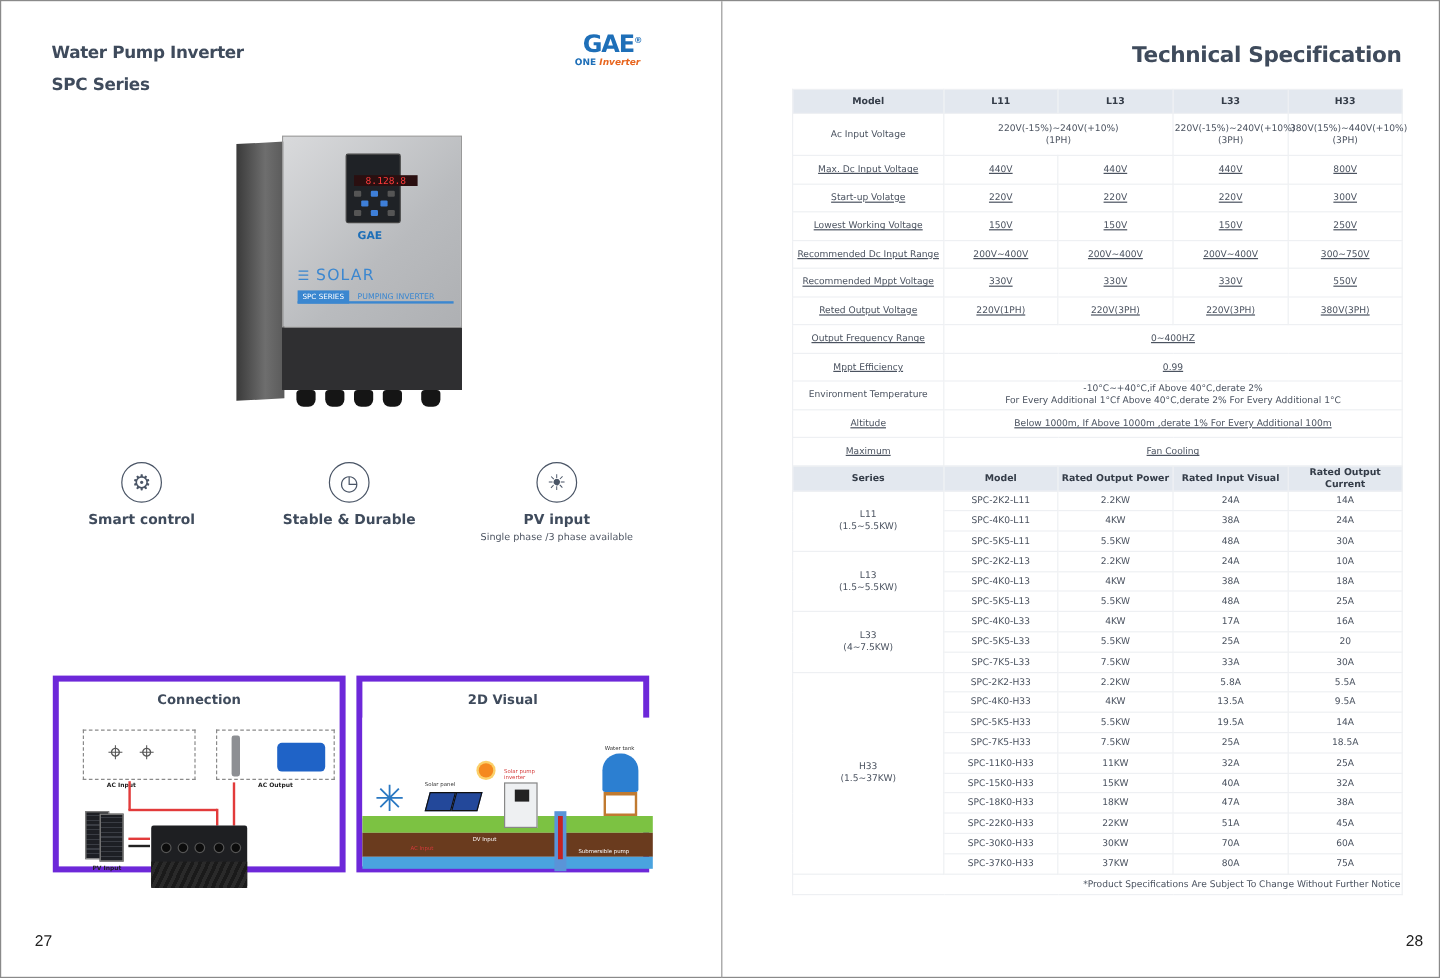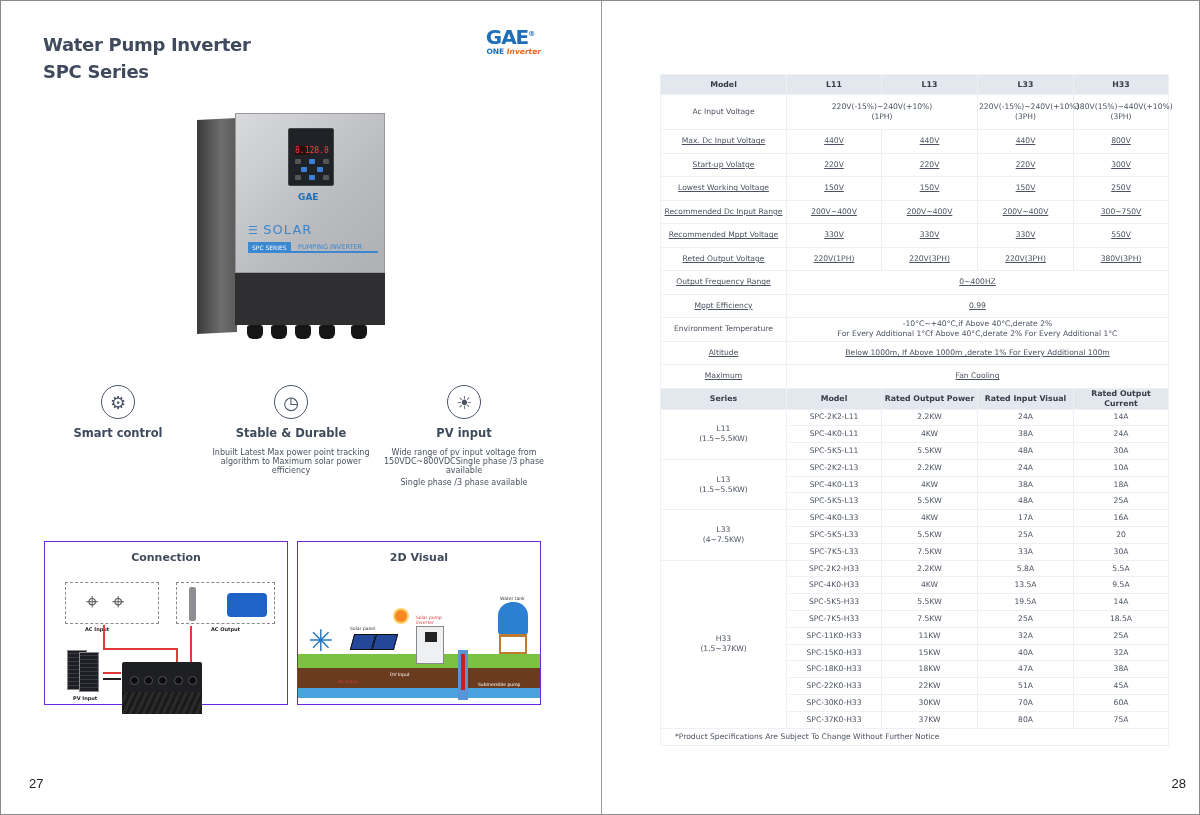--- a/index.html
+++ b/index.html
@@ -5,56 +5,56 @@
   * { box-sizing: border-box; margin: 0; padding: 0; }
   html, body { width: 1200px; height: 815px; background: #fff; overflow: hidden; }
   body { font-family: "DejaVu Sans", sans-serif; color: #3a3f48; position: relative; }
 
   .spread { position: absolute; left: 0; top: 0; width: 1200px; height: 815px; border: 1px solid #8a8a8a; }
   .gutter { position: absolute; left: 600px; top: 0; width: 1px; height: 815px; background: #9a9a9a; }
 
   
   .left { position: absolute; left: 0; top: 0; width: 600px; height: 815px; }
   .title-block { position: absolute; left: 42px; top: 30px; }
-  .title-line { font-family: "DejaVu Sans", sans-serif; font-weight: bold; font-size: 18px; color: #3f4b5c; line-height: 27px; letter-spacing: -0.3px; }
+  .title-line { font-family: "DejaVu Sans", sans-serif; font-weight: bold; font-size: 14px; color: #3f4b5c; line-height: 27px; letter-spacing: -0.3px; }
 
   .logo { position: absolute; left: 478px; top: 23px; width: 62px; height: 38px; }
   .logo .mark { font-family: "DejaVu Sans", sans-serif; font-weight: bold; font-size: 20px; color: #1e6fb8; letter-spacing: -1px; line-height: 20px; text-align: center; }
   .logo .mark sup { font-size: 7px; }
-  .logo .sub { font-size: 7.5px; font-weight: bold; text-align: right; line-height: 10px; }
+  .logo .sub { font-size: 7.5px; font-weight: bold; text-align: left; line-height: 10px; }
   .logo .sub .one { color: #1e6fb8; }
   .logo .sub .inv { color: #e8661f; font-style: italic; }
 
   
   .product { position: absolute; left: 196px; top: 112px; width: 190px; height: 228px; }
   .prod-side { position: absolute; left: 0; top: 6px; width: 40px; height: 214px; background: linear-gradient(90deg,#3a3a3a,#6e6e6e 60%,#5a5a5a); transform: skewY(-3deg); }
   .prod-front { position: absolute; left: 38px; top: 0; width: 150px; height: 160px; background: linear-gradient(135deg,#d9dadc,#b9bbbe 60%,#aeb0b3); border: 1px solid #999; }
   .prod-bottom { position: absolute; left: 38px; top: 160px; width: 150px; height: 52px; background: #2f2f31; }
   .prod-panel { position: absolute; left: 52px; top: 14px; width: 46px; height: 58px; background: #1f2226; border-radius: 2px; border: 1px solid #444; }
-  .prod-panel .led { position: absolute; left: 6px; top: 17px; width: 14px; height: 9px; background: #2a0f10; color: #ff3b3b; font-size: 8px; line-height: 9px; font-family: "DejaVu Sans Mono", monospace; text-align: center; }
+  .prod-panel .led { position: absolute; left: 6px; top: 17px; width: 53px; height: 9px; background: #2a0f10; color: #ff3b3b; font-size: 8px; line-height: 9px; font-family: "DejaVu Sans Mono", monospace; text-align: center; }
   .prod-panel .btns { position: absolute; left: 8px; top: 30px; width: 30px; height: 24px; }
   .prod-panel .btns i { position: absolute; width: 6px; height: 5px; background: #3e7fd8; border-radius: 1px; }
   .prod-logo { position: absolute; left: 62px; top: 78px; font-size: 9px; font-weight: bold; color: #1e6fb8; }
   .prod-solar { position: absolute; left: 12px; top: 108px; font-size: 13px; color: #3b87d0; letter-spacing: 1px; }
   .prod-solar::before { content: "☰ "; font-size: 11px; }
   .prod-series { position: absolute; left: 12px; top: 128px; width: 130px; height: 11px; border-bottom: 2px solid #3b87d0; }
   .prod-series .tag { position: absolute; left: 0; top: 0; background: #3b87d0; color: #fff; font-size: 6px; padding: 1px 4px; line-height: 9px; }
   .prod-series .txt { position: absolute; left: 50px; top: 0; font-size: 6.5px; color: #3b87d0; line-height: 10px; }
   .prod-glands { position: absolute; left: 44px; top: 212px; width: 140px; height: 14px; }
   .prod-glands i { position: absolute; top: 0; width: 16px; height: 14px; background: #151515; border-radius: 3px 3px 6px 6px; }
 
   
   .feature { position: absolute; top: 384px; width: 180px; text-align: center; }
   .feature .icon { width: 34px; height: 34px; margin: 0 auto; border: 1.5px solid #4a5566; border-radius: 50%; display: flex; align-items: center; justify-content: center; color: #4a5566; font-size: 18px; }
   .feature .ftitle { margin-top: 7px; font-weight: bold; font-size: 11.5px; color: #3f4b5c; }
   .feature .fdesc { margin-top: 8px; font-size: 8px; line-height: 9px; color: #4b5360; }
   .feature .fdesc2 { margin-top: 3px; font-size: 8px; color: #4b5360; }
 
   
-  .card { position: absolute; top: 540px; width: 244px; height: 164px; border: 1px solid #6d28d9; background: #fff; }
+  .card { position: absolute; top: 562px; width: 244px; height: 164px; border: 5px solid #6d28d9; background: #fff; }
   .card .ctitle { position: absolute; left: 0; right: 0; top: 9px; text-align: center; font-weight: bold; font-size: 11px; color: #3f4b5c; }
 
   .conn-box { position: absolute; border: 1px dashed #8a8a8a; }
   .conn-label { position: absolute; font-size: 5px; font-weight: bold; color: #222; }
   .wire-red { position: absolute; background: #e23b3b; }
   .pv-panel { position: absolute; background: repeating-linear-gradient(0deg,#1d1f24 0 3px,#3a3d44 3px 4px), #222; border: 1px solid #888; }
   .inv-box { position: absolute; background: #1e1f22; border-radius: 2px; }
   .inv-box .port { position: absolute; top: 14px; width: 9px; height: 9px; border-radius: 50%; background: #0c0c0c; border: 1.5px solid #555; }
   .inv-box .fins { position: absolute; left: 0; right: 0; bottom: 0; height: 22px; background: repeating-linear-gradient(115deg,#1a1a1a 0 3px,#2a2a2a 3px 6px); }
   .tower { position: absolute; font-size: 22px; color: #555; line-height: 22px; }
@@ -85,21 +85,21 @@
   .spec-title { position: absolute; right: 33px; top: 35px; font-weight: bold; font-size: 18px; color: #3f4b5c; letter-spacing: -0.3px; }
 
   table.spec { position: absolute; left: 58px; top: 73px; width: 508px; border-collapse: collapse; table-layout: fixed; }
   table.spec td, table.spec th { font-size: 7.6px; text-align: center; vertical-align: middle; color: #4b5360; border: 1px solid #eef0f3; padding: 0 1px; line-height: 10px; font-weight: normal; }
   table.spec th { background: #e3e8ef; color: #343c48; font-weight: bold; height: 20px; font-size: 7.8px; }
   table.spec tr.spec-row td { height: 23.5px; text-decoration: underline; }
   table.spec tr.ac-row td { height: 35px; }
   table.spec tr.env-row td { height: 23.5px; }
   table.spec tr.sub-head th { height: 18px; }
   table.spec tr.model-row td { height: 16.8px; }
-  table.spec td.note { text-align: left; padding-left: 14px; height: 17px; border-color: #eef0f3; }
+  table.spec td.note { text-align: right; padding-left: 0; height: 17px; border-color: #eef0f3; }
   .col0 { width: 126px; } .col1 { width: 95px; } .col2 { width: 96px; } .col3 { width: 96px; } .col4 { width: 95px; }
 </style>
 </head>
 <body>
 
 <div class="spread">
 
   <div class="left">
     <div class="title-block">
       <div class="title-line">Water Pump Inverter</div>
@@ -144,26 +144,24 @@
       </div>
     </div>
 
     <div class="feature" style="left:27px">
       <div class="icon">⚙</div>
       <div class="ftitle">Smart control</div>
     </div>
     <div class="feature" style="left:200px">
       <div class="icon">◷</div>
       <div class="ftitle">Stable &amp; Durable</div>
-      <div class="fdesc">Inbuilt Latest Max power point tracking algorithm to Maximum solar power efficiency</div>
     </div>
     <div class="feature" style="left:373px;width:180px">
       <div class="icon">☀</div>
       <div class="ftitle">PV input</div>
-      <div class="fdesc">Wide range of pv input voltage from 150VDC~800VDCSingle phase /3 phase available</div>
       <div class="fdesc2">Single phase /3 phase available</div>
     </div>
 
     <div class="card" style="left:43px">
       <div class="ctitle">Connection</div>
       <div class="conn-box" style="left:20px;top:40px;width:94px;height:42px">
         <div class="tower" style="left:20px;top:8px">⌖</div>
         <div class="tower" style="left:46px;top:8px">⌖</div>
       </div>
       <div class="conn-label" style="left:40px;top:84px">AC Input</div>
@@ -215,20 +213,21 @@
       <div class="vis-label red" style="left:40px;top:137px">AC Input</div>
       <div class="vis-label white" style="left:180px;top:140px">Submersible pump</div>
     </div>
 
     <div class="page-num" style="left:28px">27</div>
   </div>
 
   <div class="gutter"></div>
 
   <div class="right">
+    <div class="spec-title">Technical Specification</div>
 
     <table class="spec">
       <colgroup>
           <col class="col0">
           <col class="col1">
           <col class="col2">
           <col class="col3">
           <col class="col4">
         </colgroup>
       <tbody>

